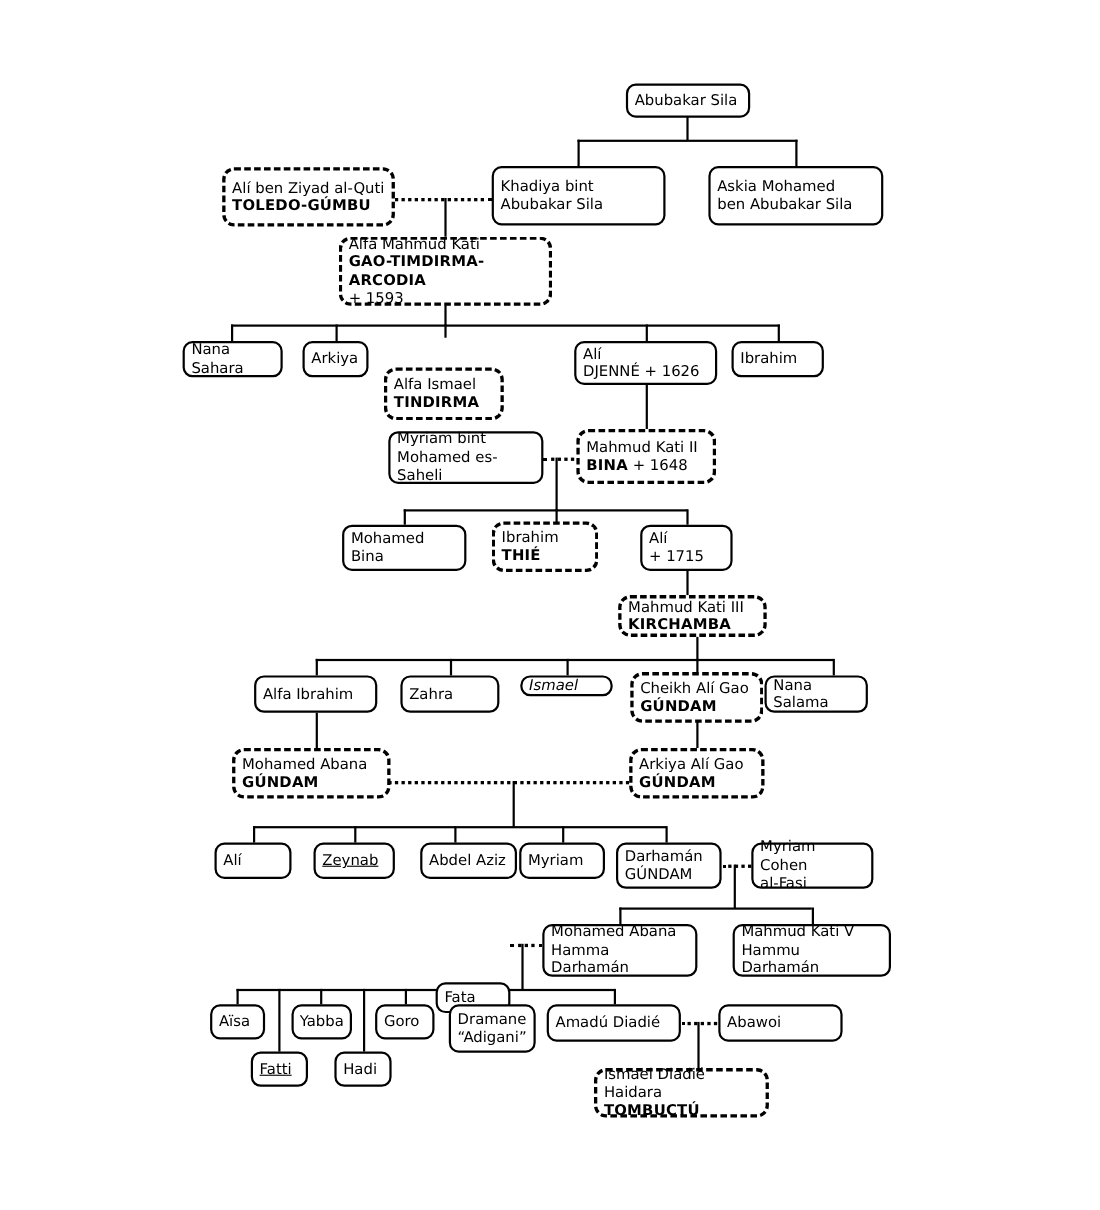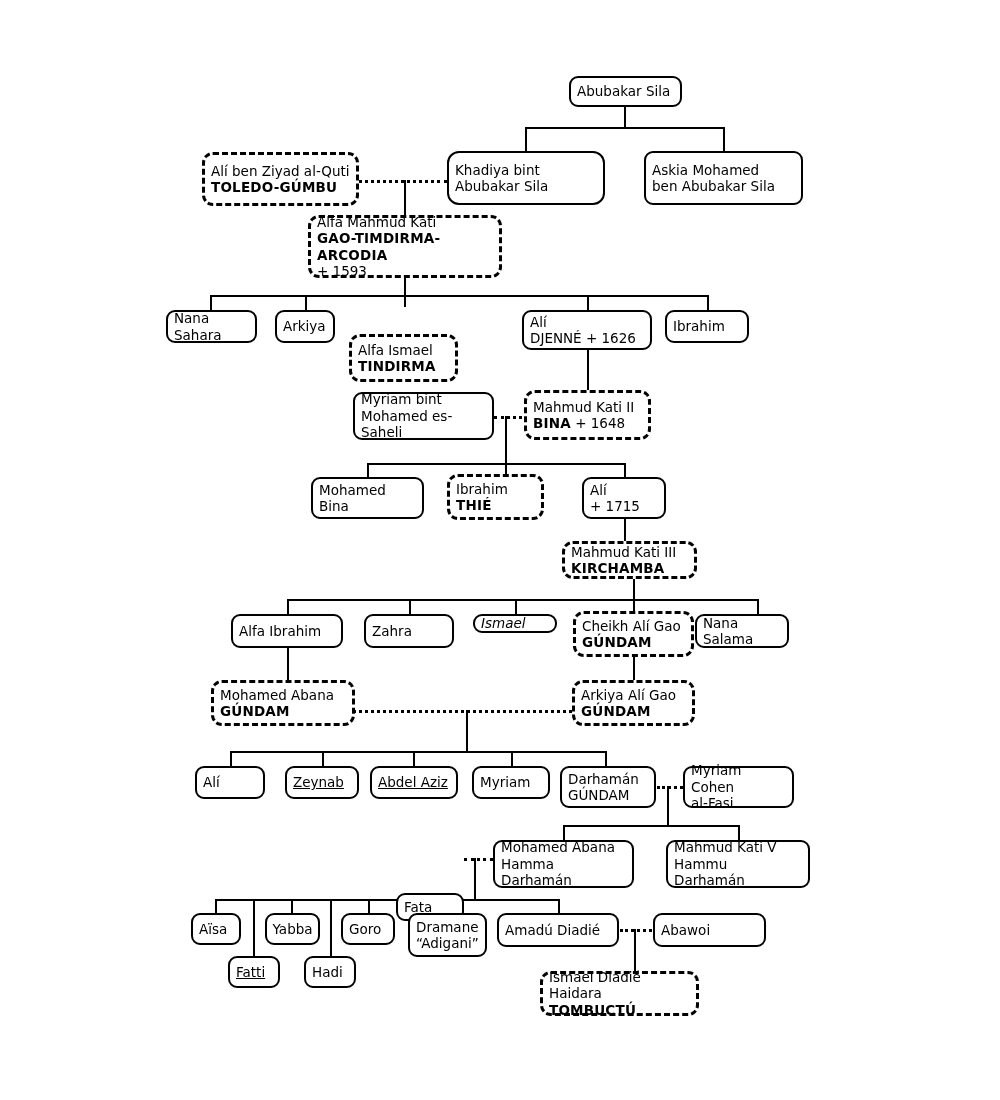--- a/index.html
+++ b/index.html
@@ -119,21 +119,21 @@
   <div class="ln v" style="left:447px;top:899px;height:14px;"></div>
   <div class="ln v" style="left:558px;top:899px;height:14px;"></div>
 
   <div class="dot" style="left:620px;top:929px;width:37px;"></div>
   <div class="ln v" style="left:634px;top:929px;height:44px;"></div>
 
   <div class="node solid" style="left:569px;top:76px;width:113px;height:31px;">
     <div class="inner"><span>Abubakar Sila</span></div>
   </div>
 
-  <div class="node solid" style="left:447px;top:151px;width:158px;height:54px;border-radius:12px;">
+  <div class="node solid" style="left:447px;top:151px;width:158px;height:54px;">
     <div class="inner">
       <div>Khadiya bint</div>
       <div>Abubakar Sila</div>
     </div>
   </div>
 
   <div class="node solid" style="left:644px;top:151px;width:159px;height:54px;">
     <div class="inner">
       <div>Askia Mohamed</div>
       <div>ben Abubakar Sila</div>
@@ -261,21 +261,21 @@
   </div>
 
   <div class="node solid" style="left:195px;top:766px;width:70px;height:33px;">
     <div class="inner"><span>Alí</span></div>
   </div>
 
   <div class="node solid" style="left:285px;top:766px;width:74px;height:33px;text-decoration:underline;">
     <div class="inner"><span>Zeynab</span></div>
   </div>
 
-  <div class="node solid" style="left:370px;top:766px;width:88px;height:33px;text-decoration:underline;">
+  <div class="node solid" style="left:382px;top:766px;width:88px;height:33px;">
     <div class="inner"><span>Abdel Aziz</span></div>
   </div>
 
   <div class="node solid" style="left:472px;top:766px;width:78px;height:33px;">
     <div class="inner"><span>Myriam</span></div>
   </div>
 
   <div class="node solid" style="left:560px;top:766px;width:96px;height:42px;">
     <div class="inner">
       <div>Darhamán</div>

